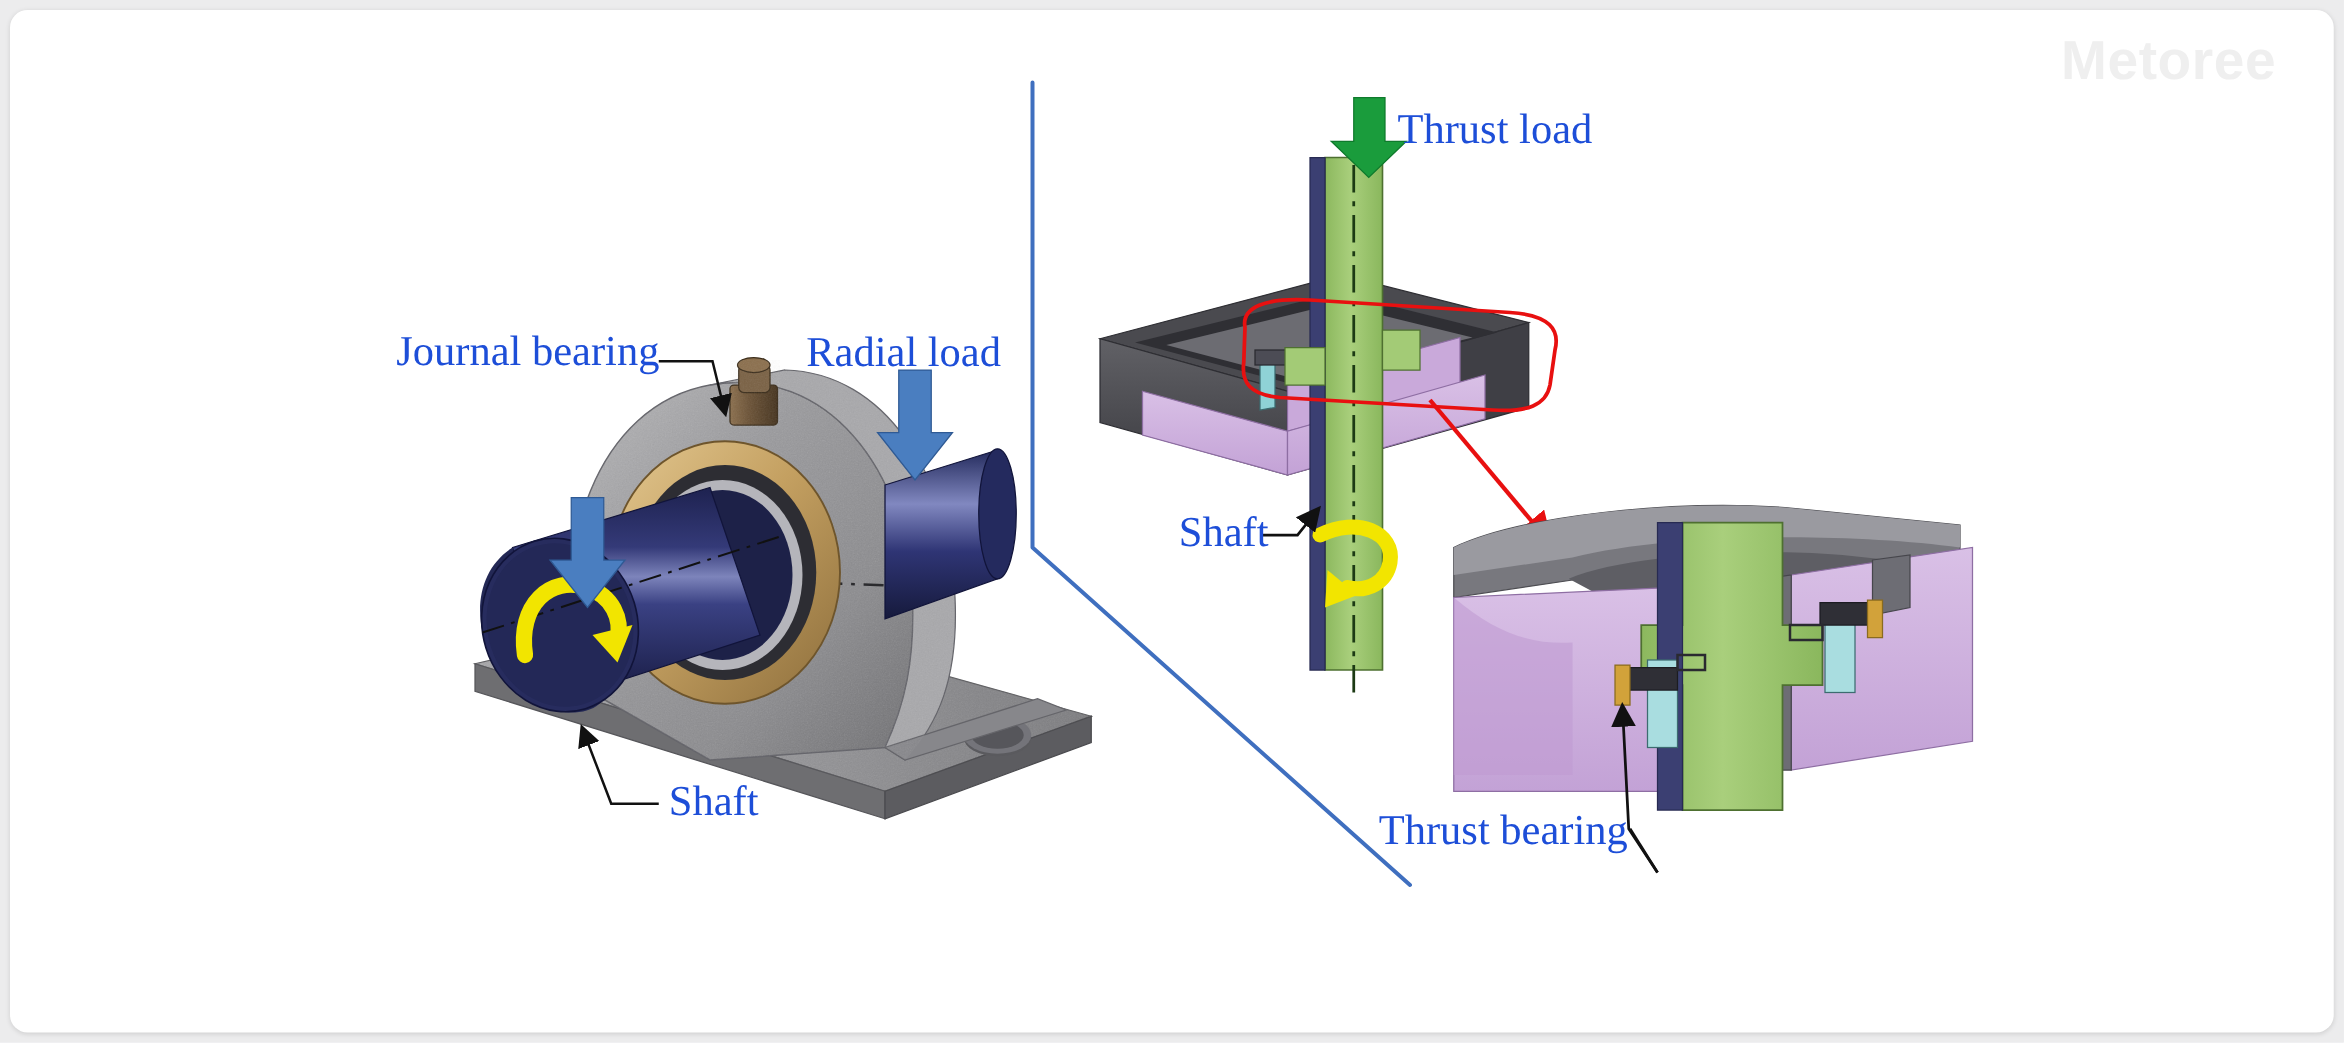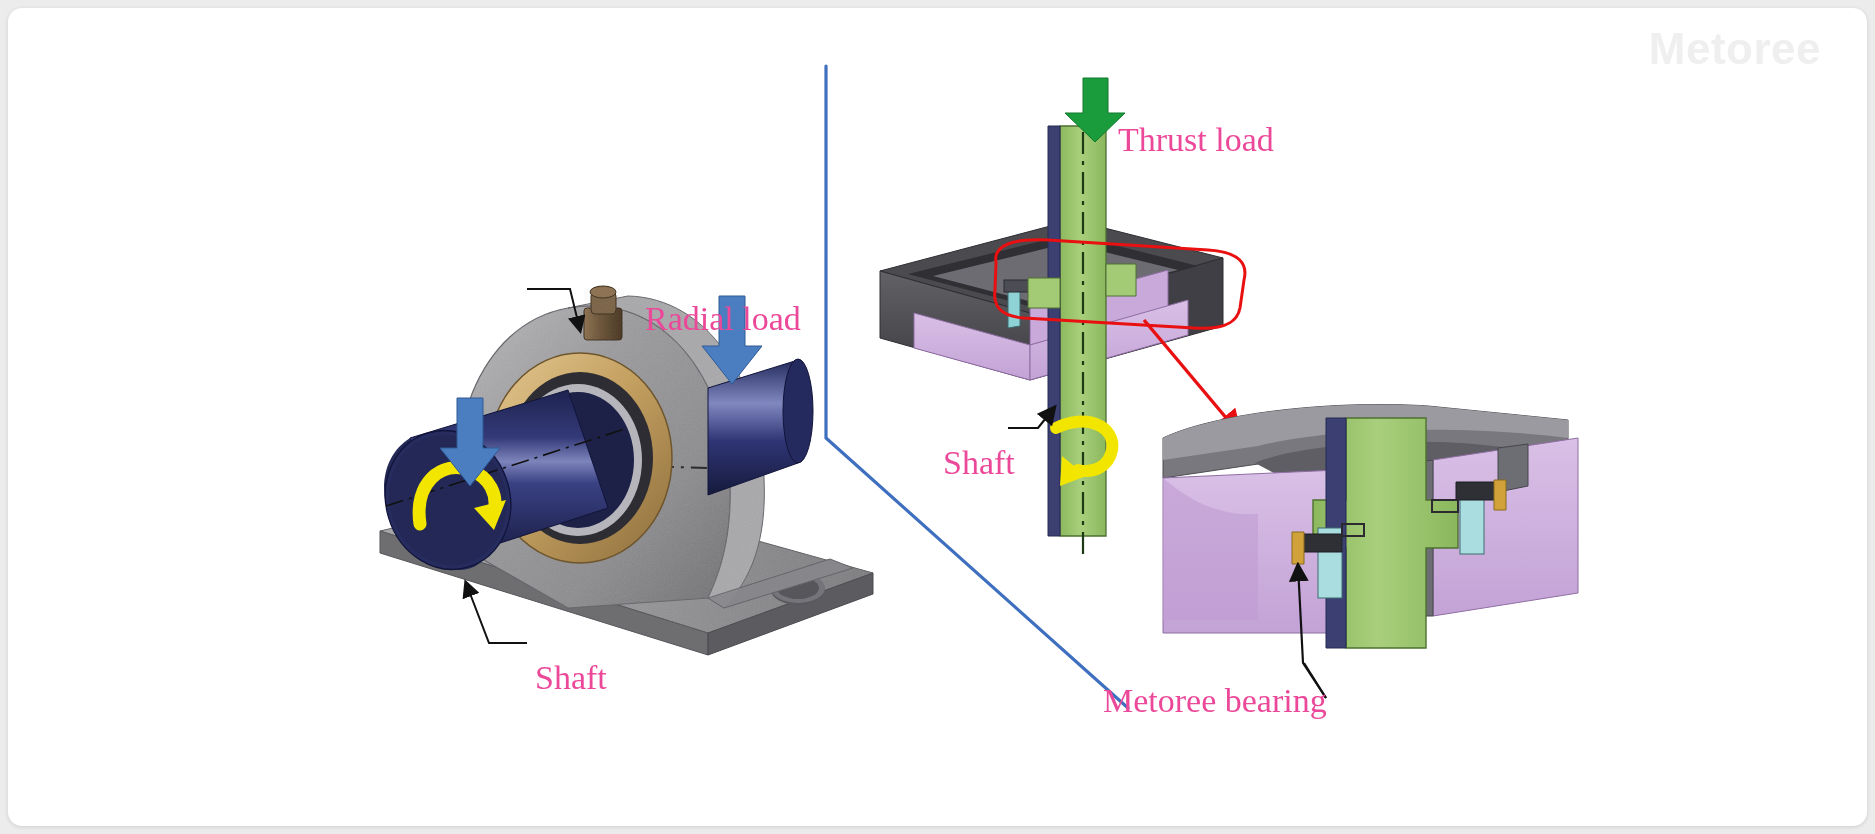--- a/index.html
+++ b/index.html
@@ -2,22 +2,22 @@
 <html><head>
 <meta charset="utf-8">
 <style>
   html,body{margin:0;padding:0;background:#ececed;}
   body{width:1875px;height:834px;overflow:hidden;
        font-family:"Liberation Serif", serif;}
   .page{position:absolute;left:8px;top:8px;width:1859px;height:818px;
         background:#ffffff;border-radius:14px;
         box-shadow:0 1px 4px rgba(0,0,0,.13);overflow:hidden;}
   .stage{position:absolute;inset:0;}
-  .lbl{position:absolute;color:#ec4899;white-space:nowrap;
-       font-family:"Liberation Serif", serif;margin-top:36px;}
+  .lbl{position:absolute;color:#1d4ed8;white-space:nowrap;
+       font-family:"Liberation Serif", serif;}
   .wm{position:absolute;right:46px;top:16px;font-size:44px;letter-spacing:.5px;
       color:#efefef;font-family:"Liberation Sans", sans-serif;font-weight:600;}
   svg{position:absolute;left:0;top:0;overflow:visible;}
 </style>
 </head>
 <body>
 
 <div class="page">
  <div class="stage">
 
@@ -149,20 +149,21 @@
     </g>
 
     <g>
       <path d="M519,281 L562,281 L572,322" fill="none" stroke="#111" stroke-width="2" marker-end="url(#ah)"></path>
     </g>
     <g>
       <path d="M519,635 L481,635 L458,575" fill="none" stroke="#111" stroke-width="2" marker-end="url(#ah)"></path>
     </g>
   </svg>
 
+  <div class="lbl" style="left:309px;top:255px;font-size:34px;">Journal bearing</div>
   <div class="lbl" style="left:637px;top:256px;font-size:34px;text-align:right;">Radial load</div>
   <div class="lbl" style="left:527px;top:615px;font-size:34px;">Shaft</div>
 
   <svg width="1859" height="818">
     <defs>
       <linearGradient id="gpur" x1="0" y1="0" x2="0" y2="1">
         <stop offset="0%" stop-color="#d9c0e6"></stop>
             <stop offset="100%" stop-color="#c3a2d6"></stop>
       </linearGradient>
       <linearGradient id="ggrn" x1="0" y1="0" x2="1" y2="0">
@@ -265,16 +266,16 @@
       <path d="M1000,420 L1030,420 L1046,400" fill="none" stroke="#111" stroke-width="2.2" marker-end="url(#ah2)"></path>
     </g>
 
     <g>
       <path d="M1296,655 L1318,690" fill="none" stroke="#111" stroke-width="2.2"></path>
     </g>
   </svg>
 
   <div class="lbl" style="left:1110px;top:77px;font-size:34px;">Thrust load</div>
   <div class="lbl" style="left:935px;top:400px;font-size:34px;">Shaft</div>
-  <div class="lbl" style="left:1095px;top:638px;font-size:34px;">Metoree bearing</div>
+  <div class="lbl" style="left:1095px;top:638px;font-size:34px;">Thrust bearing</div>
 
  </div>
 </div>
 
 </body></html>

